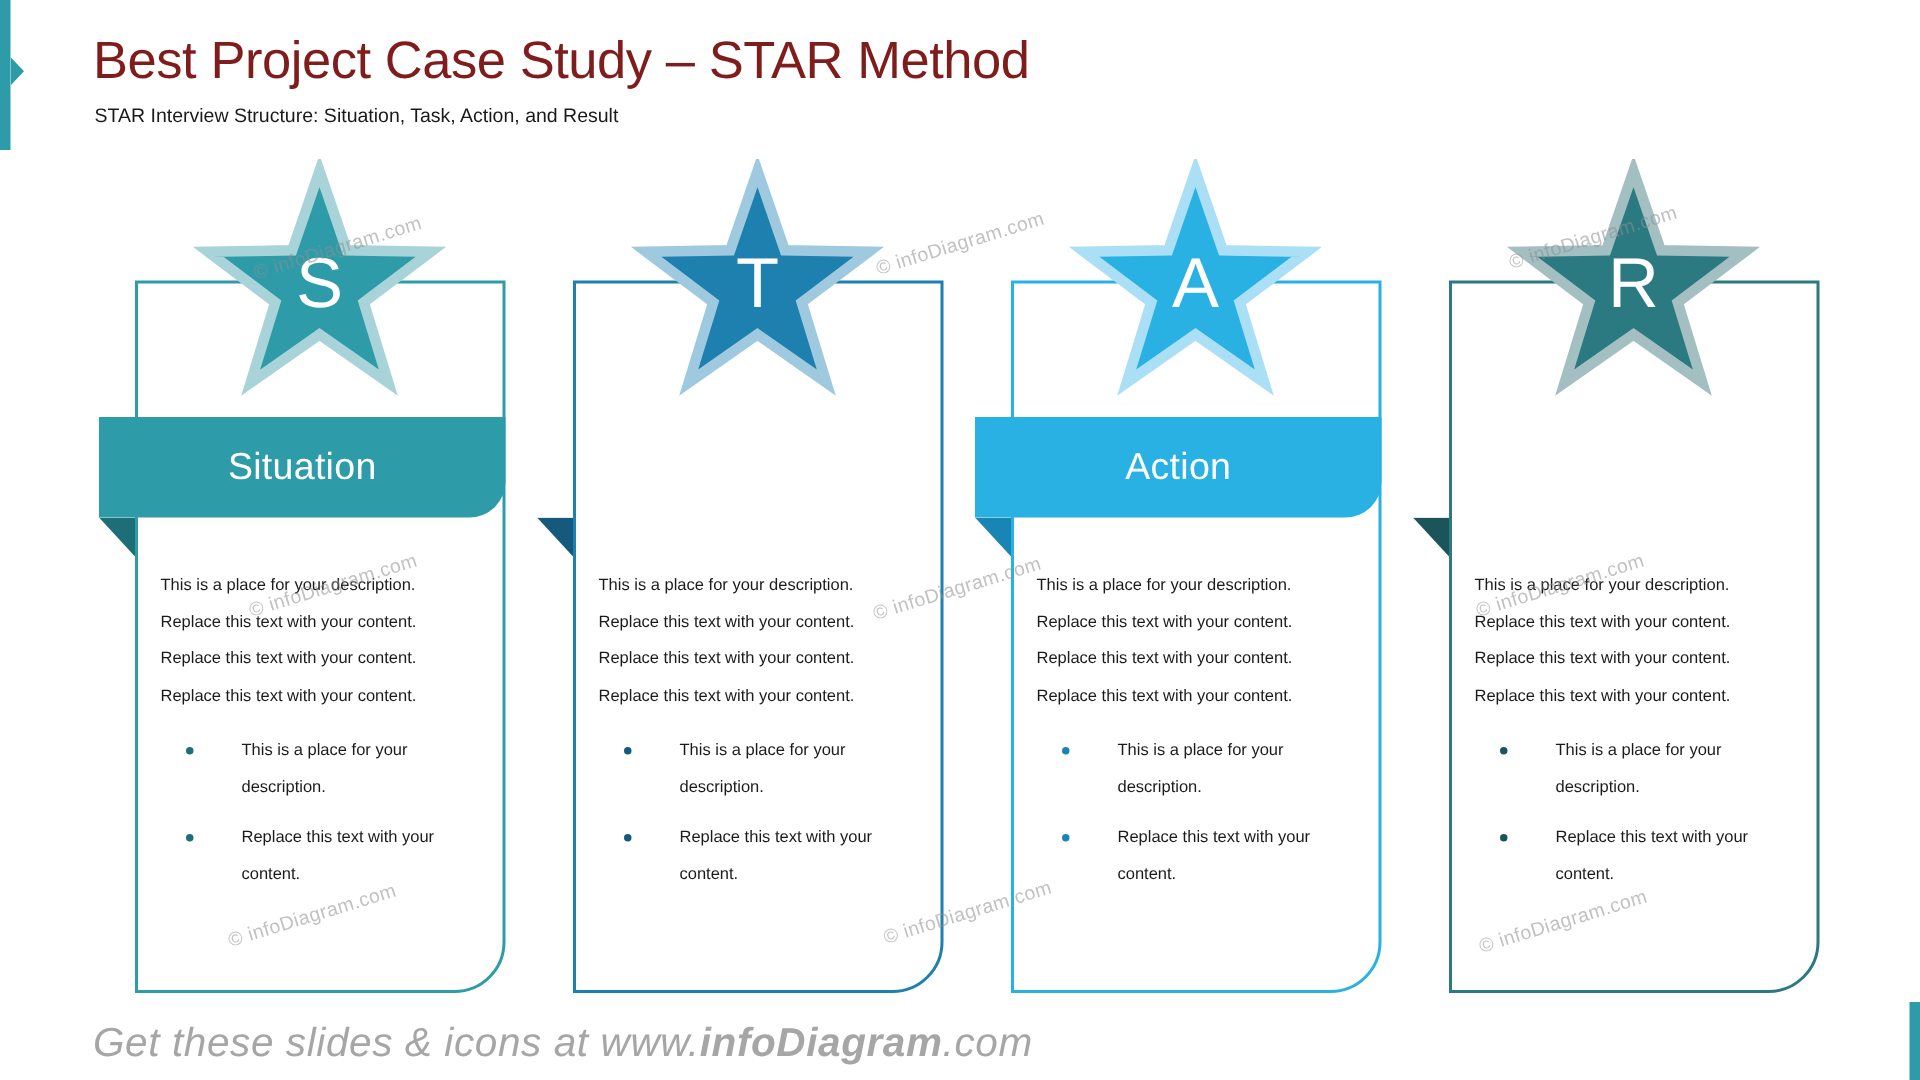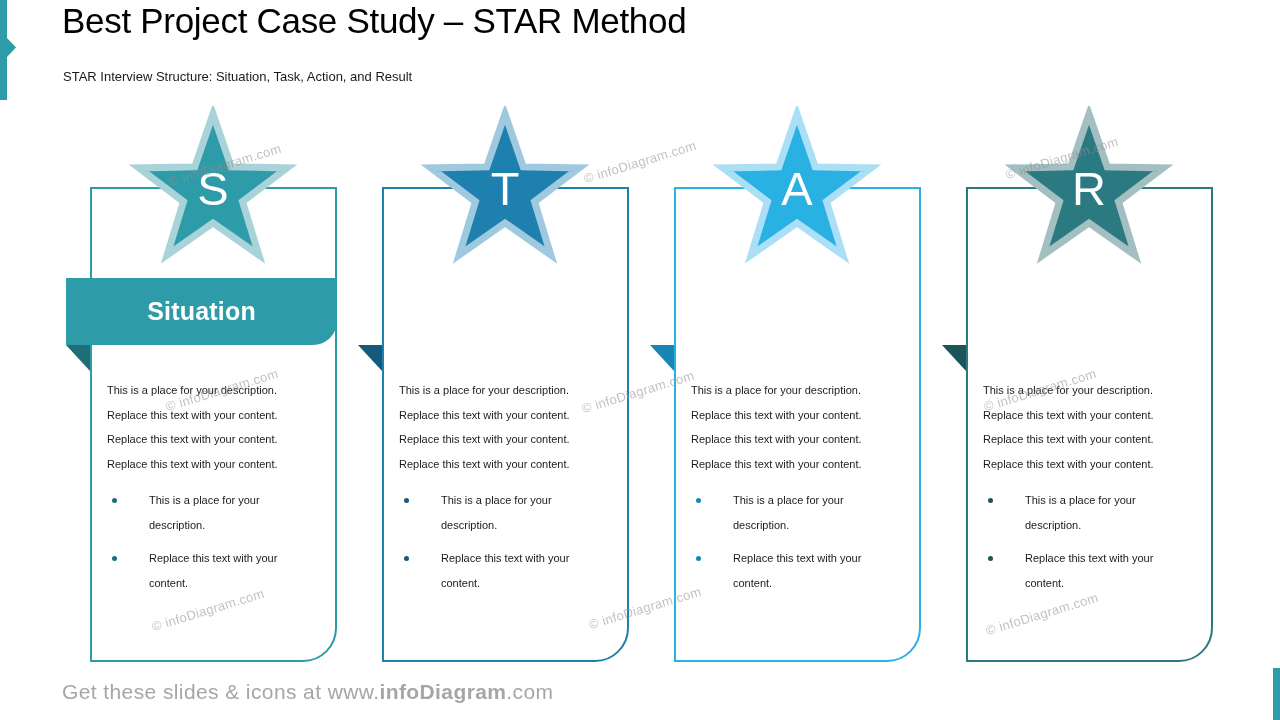--- a/index.html
+++ b/index.html
@@ -6,65 +6,65 @@
   body{
     width:1280px;height:720px;position:relative;overflow:hidden;
     background:#ffffff;font-family:"Liberation Sans",sans-serif;
   }
   
   .accent-top{position:absolute;left:0;top:0;width:7px;height:100px;}
   .accent-arrow{position:absolute;left:7px;top:38px;width:9px;height:19px;
     clip-path:polygon(0 0,100% 50%,0 100%);}
   .accent-bottom{position:absolute;left:1273px;top:668px;width:7px;height:52px;}
   .title{
-    position:absolute;left:62px;top:0;width:900px;
-    font-size:35px;line-height:42px;color:#000000;letter-spacing:-.3px;font-weight:400;
+    position:absolute;left:62px;top:20px;width:900px;
+    font-size:35px;line-height:42px;color:#7f1d1d;letter-spacing:-.3px;font-weight:400;
   }
   .subtitle{
     position:absolute;left:63px;top:64px;width:900px;
     font-size:13px;line-height:26px;color:#1a1a1a;font-weight:400;
   }
   
   .column{position:absolute;top:110px;width:271px;height:560px;}
   .col-0{left:66px;}.col-1{left:358px;}.col-2{left:650px;}.col-3{left:942px;}
   .card{
     position:absolute;left:24px;top:77px;width:247px;height:475px;box-sizing:border-box;
     background:#fff;border:2px solid var(--accent);border-radius:0 0 34px 0;z-index:1;
   }
   .star{position:absolute;left:61px;top:-4px;z-index:3;}
   .band{
     position:absolute;left:0;top:168px;width:271px;height:67px;z-index:2;
     background:var(--accent);border-radius:0 0 24px 0;
     display:flex;align-items:center;justify-content:center;
   }
-  .band span{color:#ffffff;font-weight:bold;font-size:25px;letter-spacing:.2px;}
+  .band span{color:#ffffff;font-weight:normal;font-size:25px;letter-spacing:.2px;}
   .fold{
     position:absolute;left:0;top:235px;width:24px;height:26px;z-index:1;
     background:var(--dark);clip-path:polygon(0 0,100% 0,100% 100%);
   }
   .body{
     position:absolute;left:41px;top:268px;width:202px;z-index:2;
     font-size:11px;line-height:24.5px;color:#1b1b1b;
   }
   .body p{margin:0 0 12px 0;}
-  .body ul{margin:0;padding:0;list-style:none;}
+  .body ul{margin:12px;padding:0;list-style:none;}
   .body li{position:relative;padding-left:42px;margin-bottom:9px;}
   .body li::before{
     content:"";position:absolute;left:5px;top:10px;width:5px;height:5px;
     border-radius:50%;background:var(--dark);
   }
   
   .watermark{
     position:absolute;z-index:40;font-size:13px;color:#8f8f8f;opacity:.55;
     white-space:nowrap;letter-spacing:.3px;
     transform:translate(-50%,-50%) rotate(-17deg);
   }
   .footer{
     position:absolute;left:62px;top:680px;z-index:5;
-    font-size:21px;color:#a6a6a6;letter-spacing:.4px;
+    font-size:27px;color:#a6a6a6;letter-spacing:.4px;font-style:italic;
   }
   .footer b{font-weight:bold;color:#a6a6a6;}
 </style>
 </head>
 <body>
 
 <div class="accent-top" style="background: rgb(46, 155, 168);"></div>
 <div class="accent-arrow" style="background: rgb(46, 155, 168);"></div>
 <div class="accent-bottom" style="background: rgb(46, 155, 168);"></div>
 
@@ -105,20 +105,23 @@
     </ul>
   </div>
 </div>
 
 <div class="column col-2" style="--accent: #29B1E4; --light: #ABDFF6; --dark: #1985B5;">
   <div class="card"></div>
   <svg class="star" width="172" height="158" viewBox="0 0 172 158">
     <polygon points="86,8 104.2,60.9 160.2,61.9 115.5,95.6 131.9,149.1 86,117 40.1,149.1 56.5,95.6 11.8,61.9 67.8,60.9" fill="var(--accent)" stroke="var(--light)" stroke-width="7"></polygon>
     <text x="86" y="82" text-anchor="middle" dominant-baseline="central" font-size="47" fill="#ffffff">A</text>
   </svg>
+  <div class="band">
+    <span>Action</span>
+  </div>
   <div class="fold"></div>
   <div class="body">
     <p>This is a place for your description. Replace this text with your content. Replace this text with your content. Replace this text with your content.</p>
     <ul>
       <li>This is a place for your description.</li>
       <li>Replace this text with your content.</li>
     </ul>
   </div>
 </div>
 

